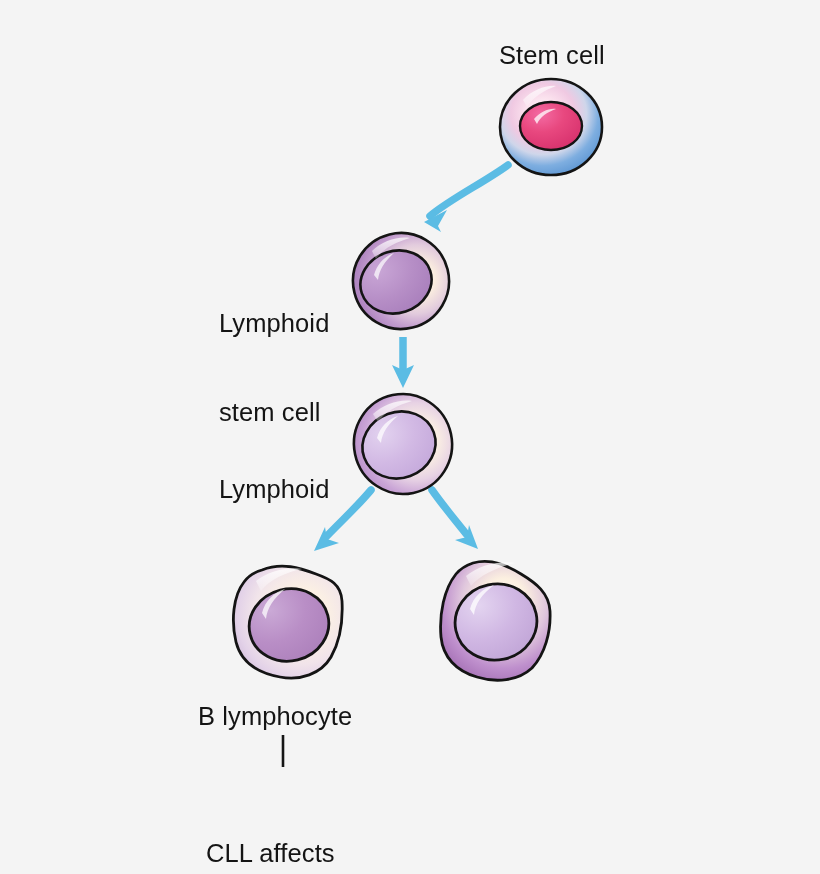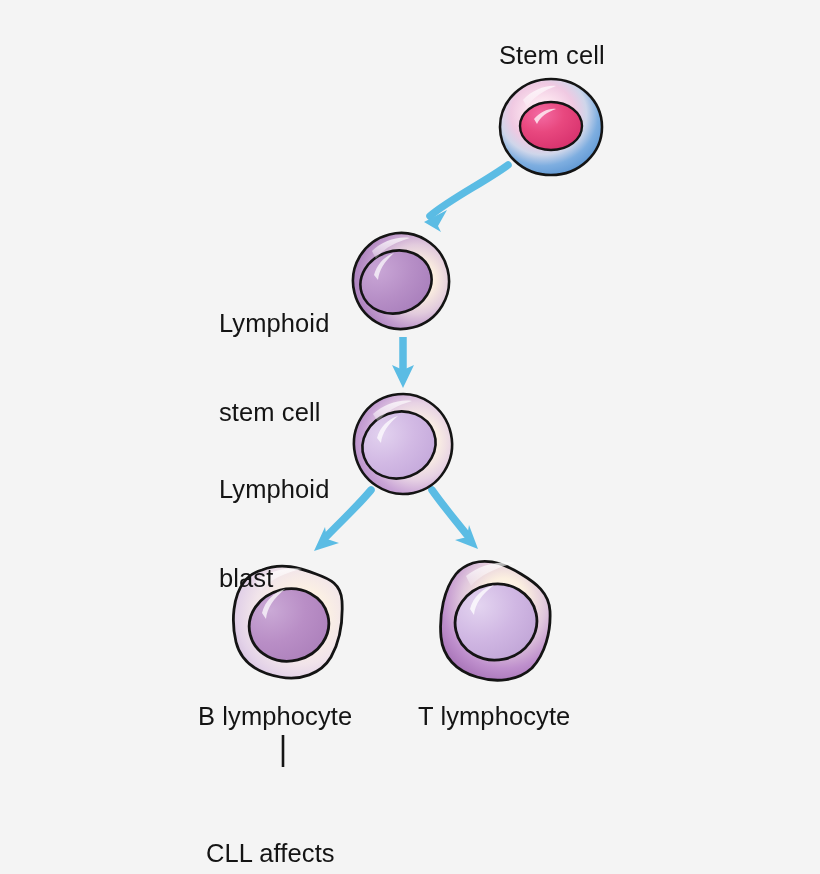--- a/index.html
+++ b/index.html
@@ -193,25 +193,23 @@
 
   <div class="label" id="label-stem-cell">Stem cell</div>
 
   <div class="label" id="label-lymphoid-stem-cell">
     <div>Lymphoid</div>
     <div>stem cell</div>
   </div>
 
   <div class="label" id="label-lymphoid-blast">
     <div>Lymphoid</div>
-    <div>blast</div>
   </div>
 
   <div class="label" id="label-b-lymphocyte">B lymphocyte</div>
 
-  <div class="label" id="label-t-lymphocyte">T lymphocyte</div>
 
   <div class="label" id="label-cll-note">
     <div>CLL affects</div>
     
   </div>
 
 </div>
 
 </body></html>

